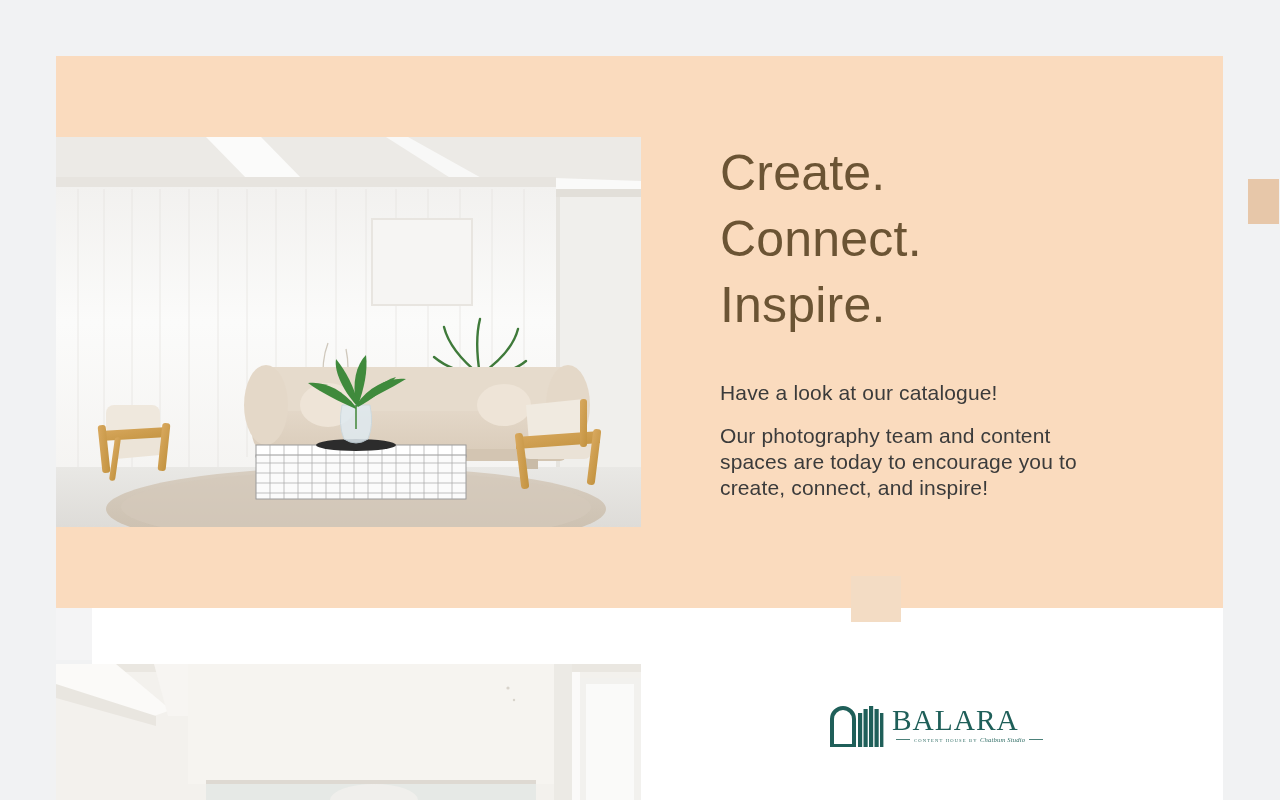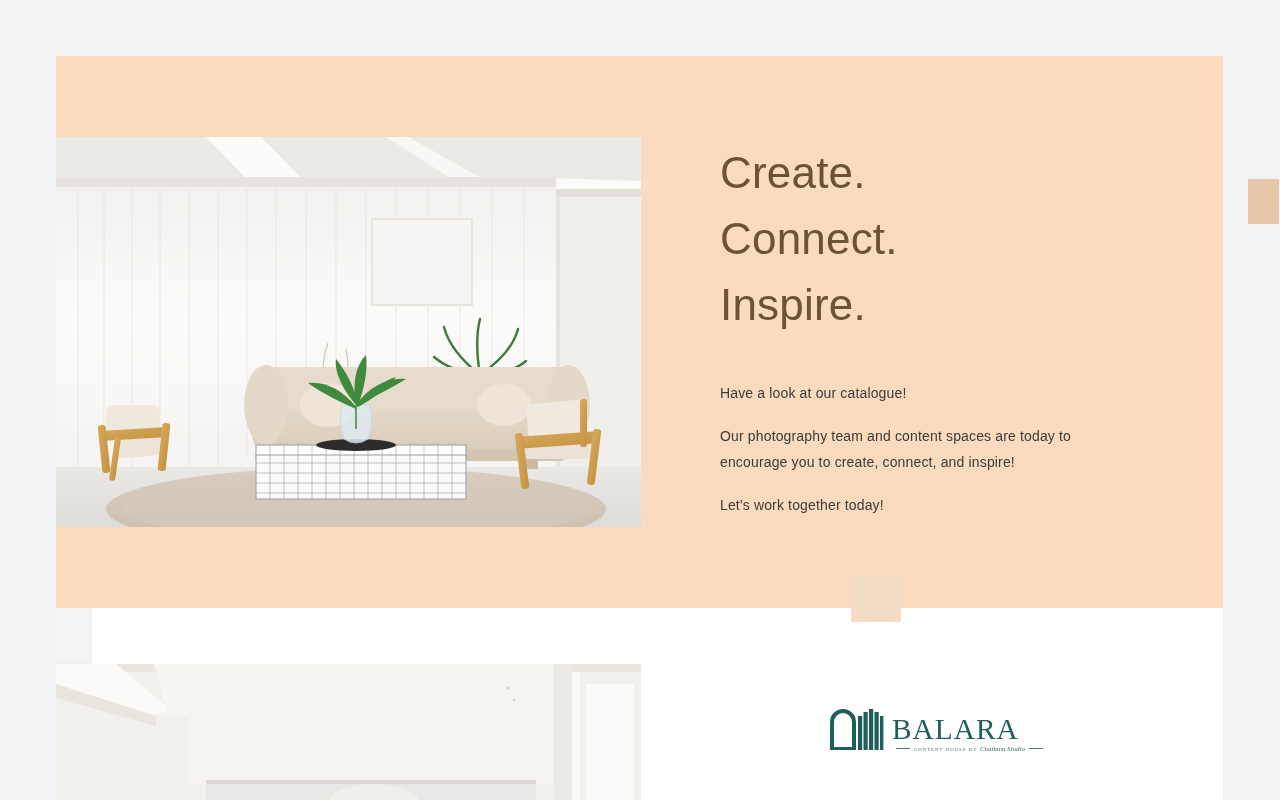--- a/index.html
+++ b/index.html
@@ -86,32 +86,32 @@
 
   
   .hero-text {
     position: absolute;
     left: 720px;
     top: 140px;
     width: 420px;
   }
 
   .headline {
-    font-size: 44px;
+    font-size: 50px;
     line-height: 66px;
     font-weight: 400;
     color: #6b5434;
     letter-spacing: 0.2px;
     white-space: pre-line;
   }
 
   .body-block {
     margin-top: 42px;
     color: #3b3b3b;
-    font-size: 14px;
+    font-size: 21px;
     line-height: 26px;
     width: 400px;
     letter-spacing: 0.15px;
   }
 
   .body-block p + p { margin-top: 17px; }
 
   
   .photo-two {
     position: absolute;
@@ -124,21 +124,21 @@
   }
 
   
   .logo {
     position: absolute;
     left: 828px;
     top: 696px;
     width: 204px;
     height: 56px;
     display: flex;
-    align-items: flex-end;
+    align-items: center;
   }
   .logo-mark { width: 56px; height: 50px; flex: 0 0 auto; }
   .logo-type { margin-left: 8px; }
   .logo-word {
     display: block;
     height: 30px;
   }
   .logo-tagline-row {
     display: flex;
     align-items: center;
@@ -331,21 +331,20 @@
     </svg>
   </div>
 
   <div class="hero-text">
     <h1 class="headline">Create.
 Connect.
 Inspire.</h1>
     <div class="body-block">
       <p>Have a look at our catalogue!</p>
       <p>Our photography team and content spaces are today to encourage you to create, connect, and inspire!</p>
-      <p>Let's work together today!</p>
     </div>
   </div>
 
   <div class="photo-two">
     <svg viewBox="0 0 585 136" width="585" height="136" preserveAspectRatio="xMidYMid slice">
       <rect x="0" y="0" width="585" height="136" fill="#f3f1ed"></rect>
       <rect x="0" y="0" width="585" height="8" fill="#eae7e1"></rect>
 
       <path d="M0 0 L60 0 L115 46 L98 52 L0 22 Z" fill="#fbfaf8"></path>
       <path d="M0 20 L100 52 L100 62 L0 34 Z" fill="#e9e6e0"></path>

